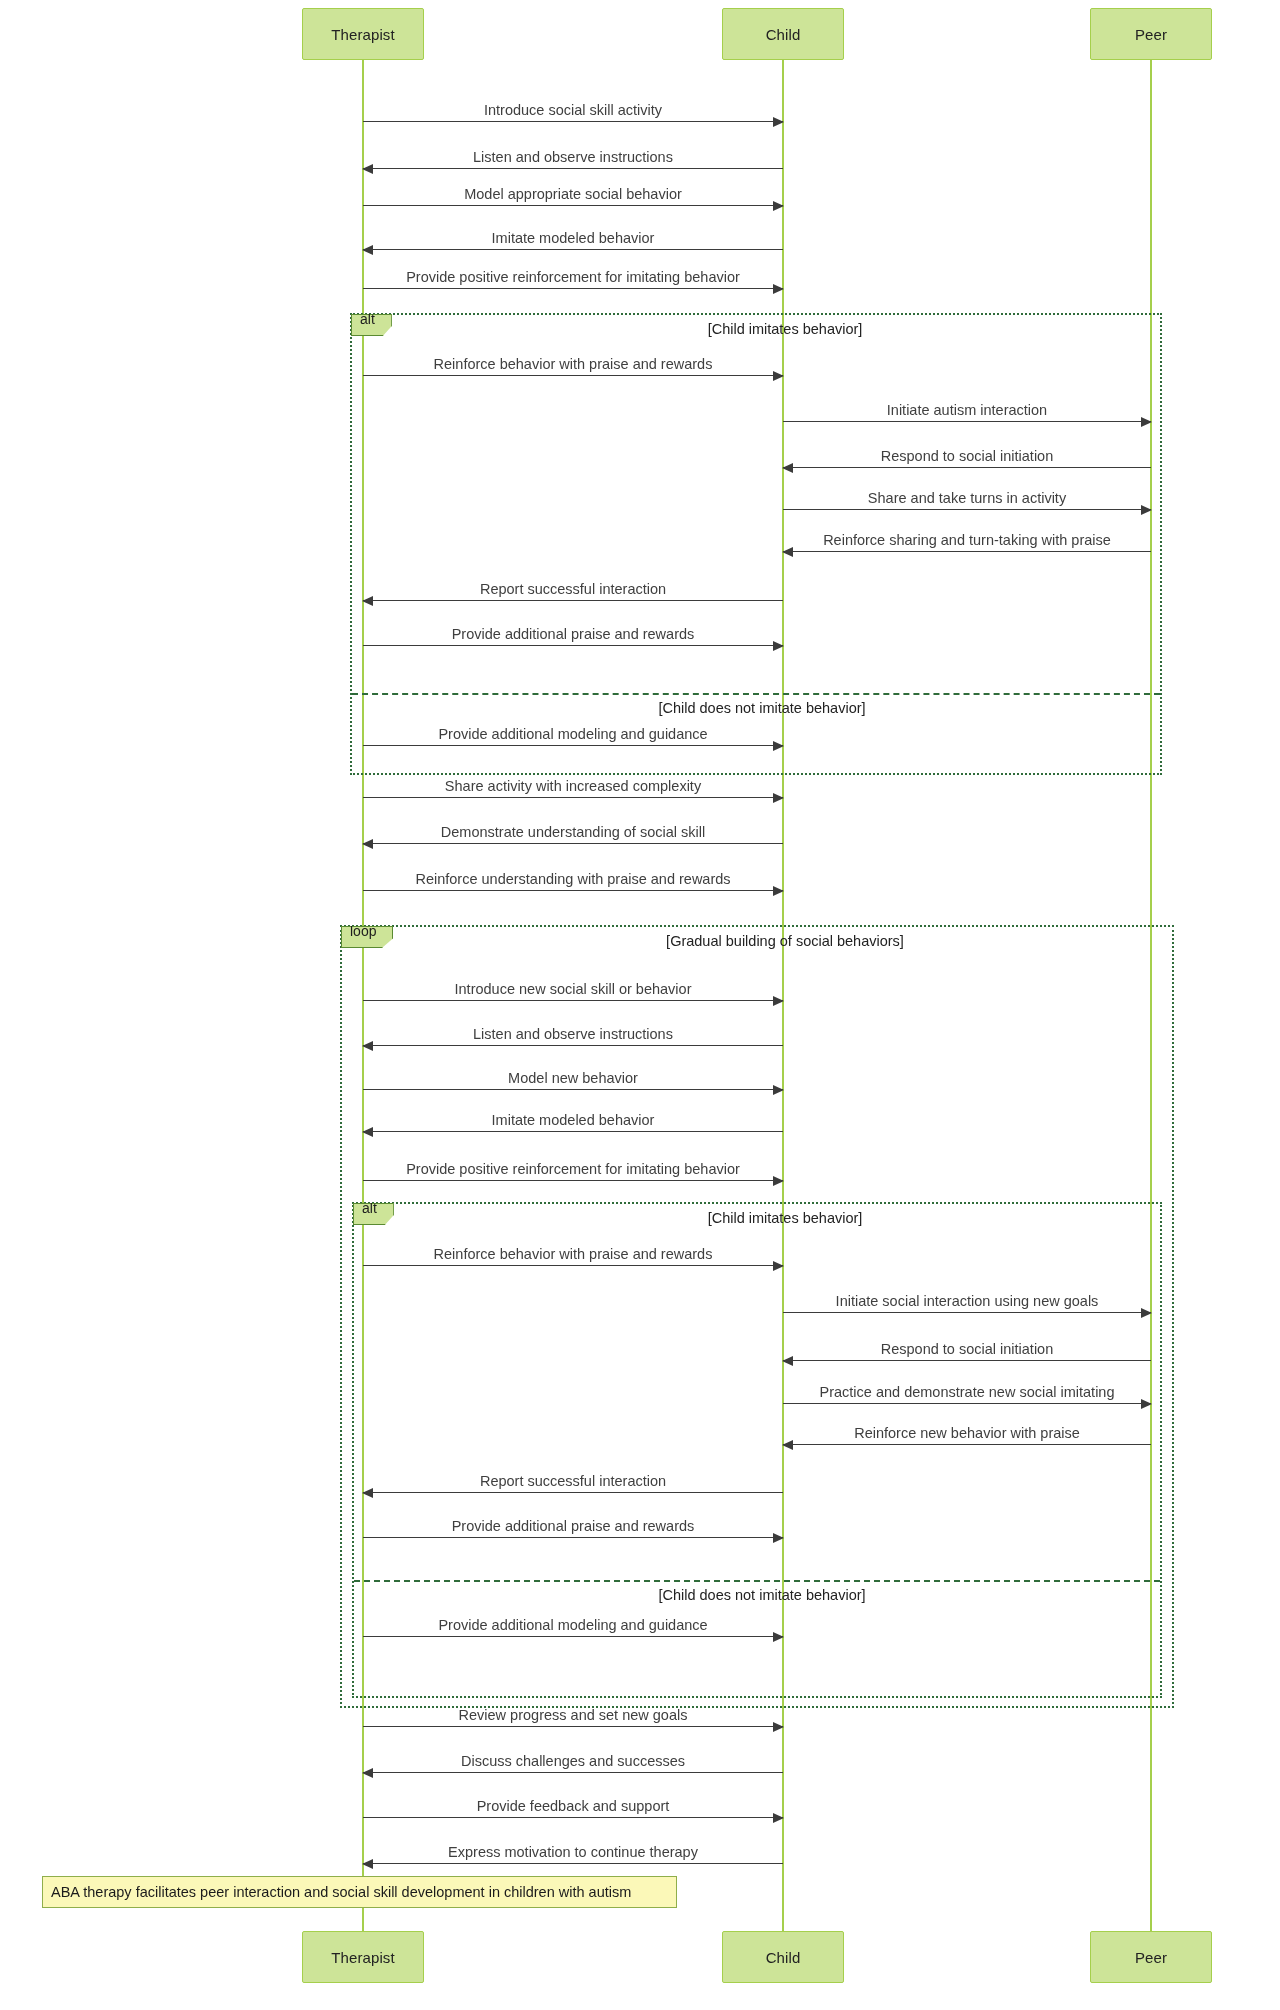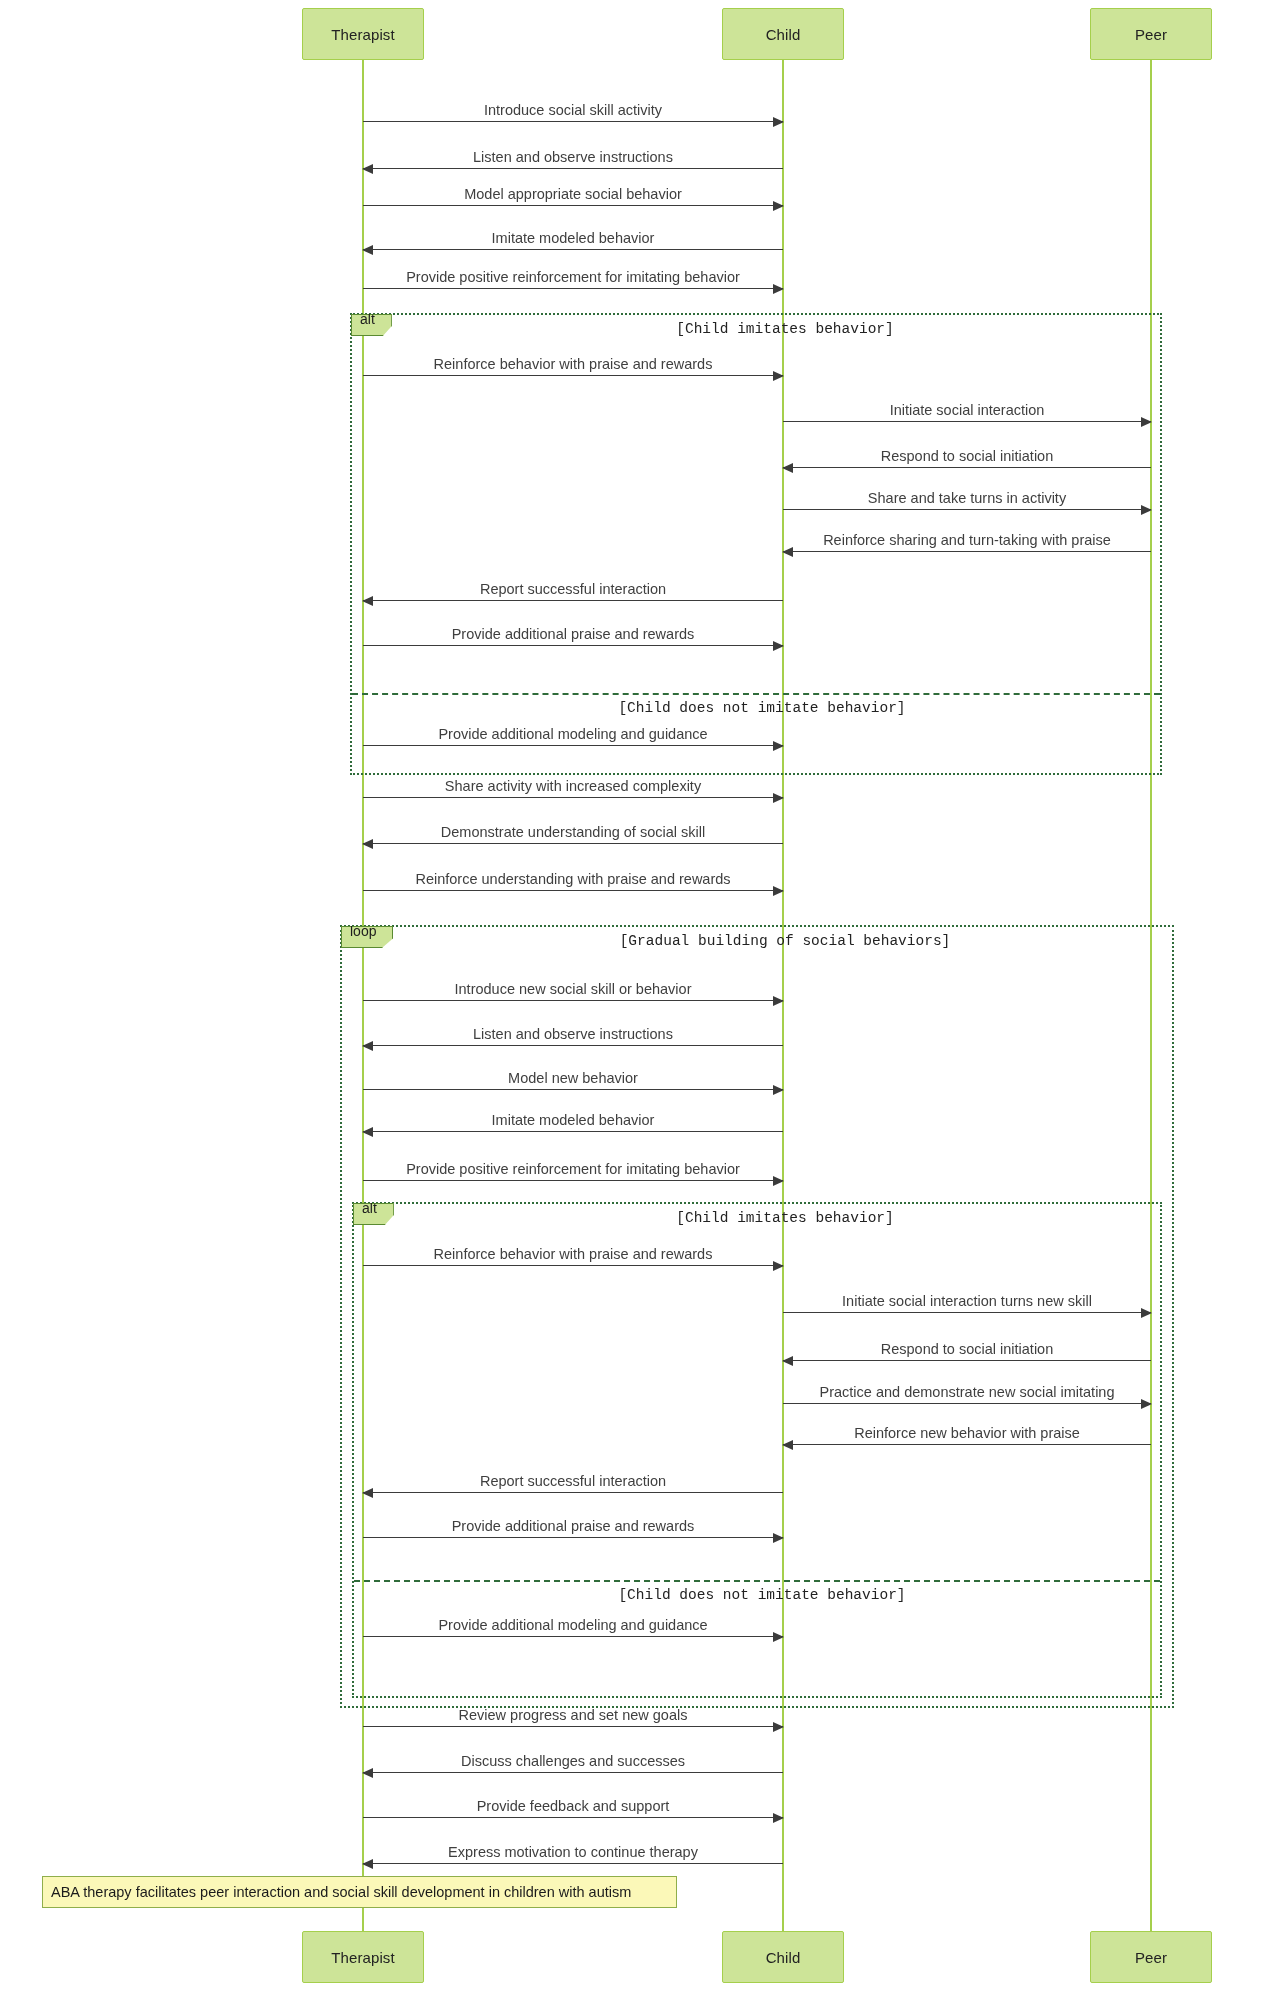--- a/index.html
+++ b/index.html
@@ -85,21 +85,20 @@
     color: #1d1d1d;
     -webkit-clip-path: polygon(0 0, 100% 0, 100% 55%, 78% 100%, 0 100%);
     clip-path: polygon(0 0, 100% 0, 100% 55%, 78% 100%, 0 100%);
   }
   .fragment-guard {
     position: absolute;
     font-size: 14.5px;
     color: #222222;
     white-space: nowrap;
     transform: translateX(-50%);
-    font-family: Liberation Mono, monospace;
   }
   .fragment-divider {
     position: absolute;
     left: 0; right: 0;
     height: 0;
     border-top: 2px dashed #2f6b3a;
   }
 
   
   .note {
@@ -172,21 +171,21 @@
           <div class="arrow-head arrow-right"></div>
         </div>
       </div>
       <div class="msg" style="left: 363px; width: 420px; top: 375px;">
         <div class="msg-label">Reinforce behavior with praise and rewards</div>
         <div class="msg-line">
           <div class="arrow-head arrow-right"></div>
         </div>
       </div>
       <div class="msg" style="left: 783px; width: 368px; top: 421px;">
-        <div class="msg-label">Initiate social interaction</div>
+        <div class="msg-label">Initiate autism interaction</div>
         <div class="msg-line">
           <div class="arrow-head arrow-right"></div>
         </div>
       </div>
       <div class="msg" style="left: 783px; width: 368px; top: 467px;">
         <div class="msg-label">Respond to social initiation</div>
         <div class="msg-line">
           <div class="arrow-head arrow-left"></div>
         </div>
       </div>
@@ -268,21 +267,21 @@
           <div class="arrow-head arrow-right"></div>
         </div>
       </div>
       <div class="msg" style="left: 363px; width: 420px; top: 1265px;">
         <div class="msg-label">Reinforce behavior with praise and rewards</div>
         <div class="msg-line">
           <div class="arrow-head arrow-right"></div>
         </div>
       </div>
       <div class="msg" style="left: 783px; width: 368px; top: 1312px;">
-        <div class="msg-label">Initiate social interaction turns new skill</div>
+        <div class="msg-label">Initiate social interaction using new goals</div>
         <div class="msg-line">
           <div class="arrow-head arrow-right"></div>
         </div>
       </div>
       <div class="msg" style="left: 783px; width: 368px; top: 1360px;">
         <div class="msg-label">Respond to social initiation</div>
         <div class="msg-line">
           <div class="arrow-head arrow-left"></div>
         </div>
       </div>

